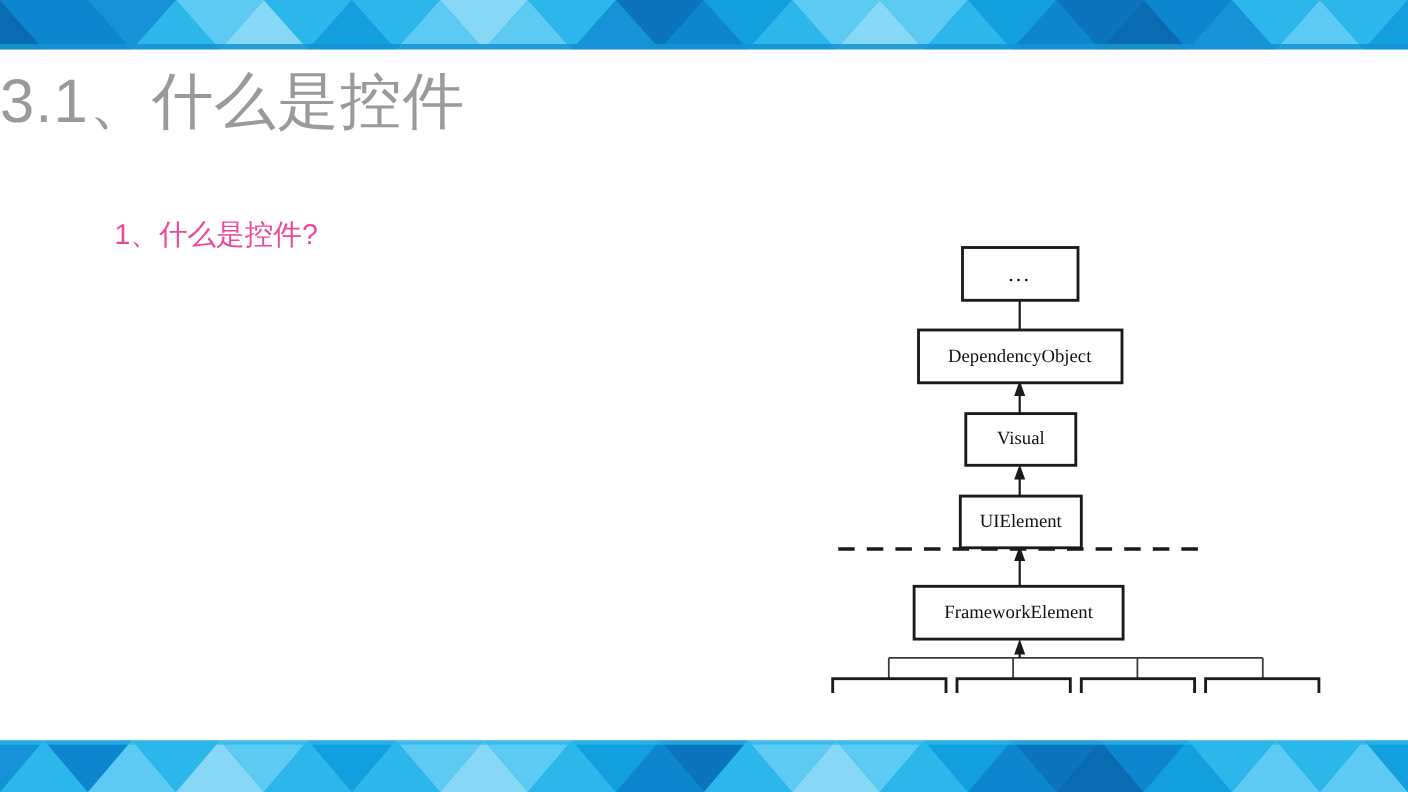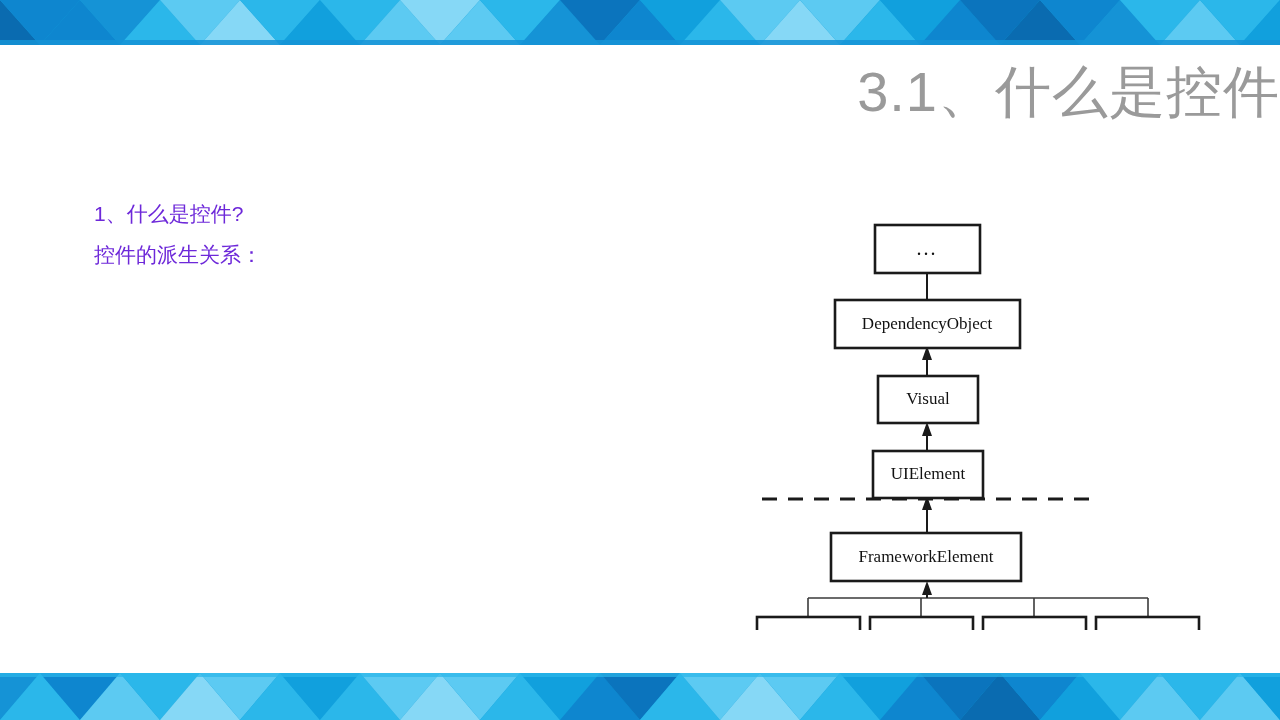--- a/index.html
+++ b/index.html
@@ -35,37 +35,37 @@
     width: 1280px;
     height: 100%;
   }
 
   
   .slide-title {
     position: absolute;
     top: 58px;
     left: 0;
     width: 1280px;
-    text-align: right;
+    text-align: left;
     font-size: 56px;
     font-weight: 400;
     color: #9a9a9a;
     letter-spacing: 1px;
     line-height: 1.2;
     white-space: nowrap;
   }
 
   
   .body-text {
     position: absolute;
     top: 193px;
     left: 52px;
     width: 660px;
-    color: #6d28d9;
-    font-size: 21px;
+    color: #ec4899;
+    font-size: 26px;
     line-height: 41px;
   }
   .body-text p {
     margin: 0;
     white-space: pre-wrap;
   }
   .para-indent {
     text-indent: 2em;
   }
 
@@ -165,21 +165,20 @@
     <polygon points="1200,0 1280,0 1240,45" fill="#2bb7ea"></polygon>
     <polygon points="1240,45 1280,0 1280,45" fill="#11a0dd"></polygon>
     <rect x="0" y="40" width="1280" height="5" fill="#1593d6" opacity="0.85"></rect>
   </svg>
 </div>
 
 <div class="slide-title">3.1、什么是控件</div>
 
 <div class="body-text">
   <p class="para-indent">1、什么是控件?</p>
-  <p class="para-indent">控件的派生关系：</p>
 </div>
 
 <div class="diagram">
   <svg viewBox="0 0 560 450">
 
     <g>
 
       <line class="conn" x1="227" y1="120" x2="227" y2="73"></line>
       <polygon class="arrow-head" points="227,65 222,79 232,79"></polygon>
 

